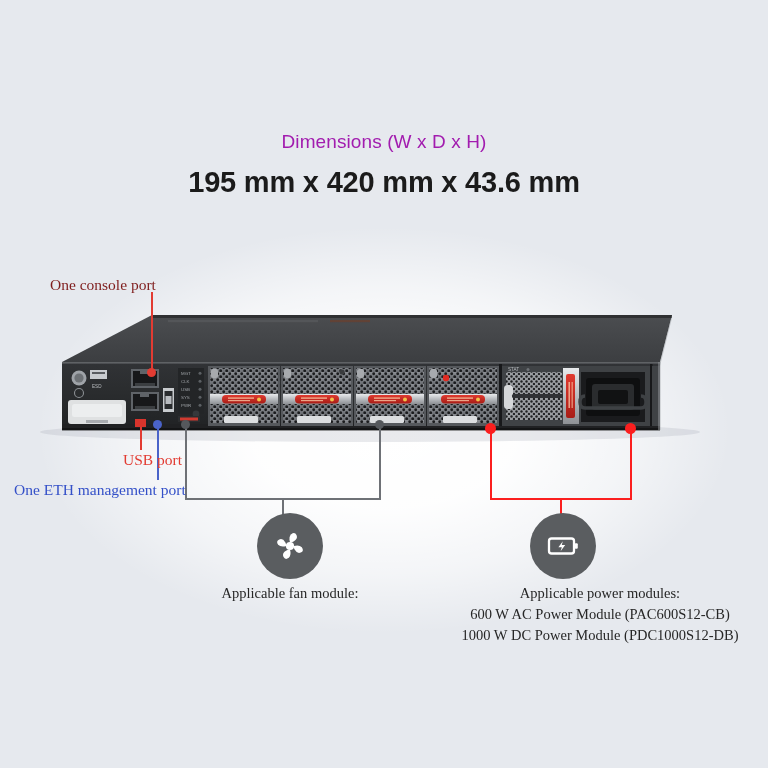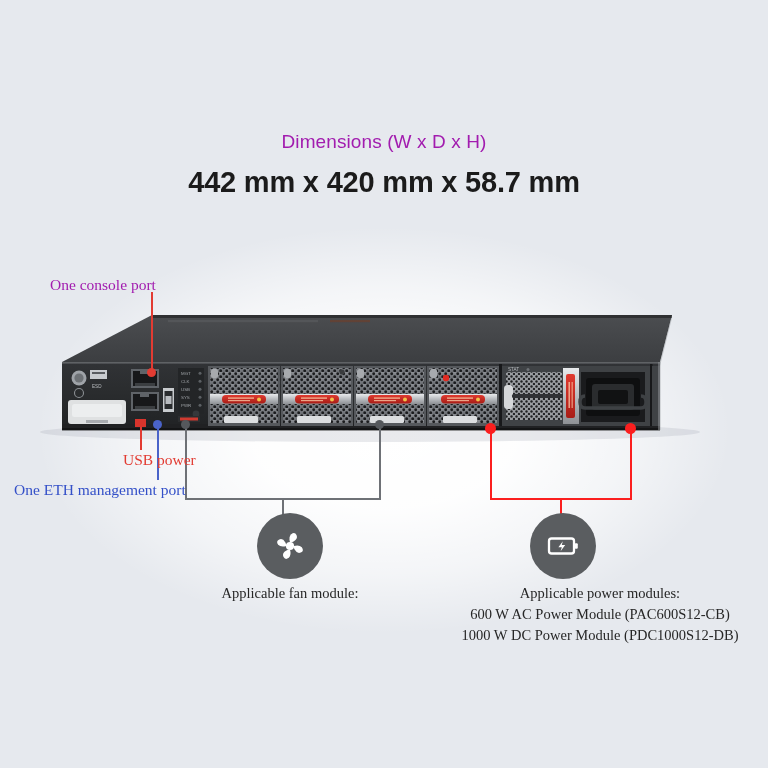--- a/index.html
+++ b/index.html
@@ -27,21 +27,21 @@
     font-size:19px; color:#a21caf; letter-spacing:0.1px;
   }
   #dim-value {
     position:absolute; left:0; top:166px; width:768px;
     text-align:center;
     font-family:"Liberation Sans", sans-serif;
     font-size:29px; font-weight:700; color:#1b1b1b; letter-spacing:-0.2px;
   }
   
   .callout { position:absolute; white-space:nowrap; font-size:15.5px; }
-  #label-console { left:50px;  top:276px; color:#a21caf; }
+  #label-console { left:50px;  top:276px; color:#7f1d1d; }
   #label-usb     { left:123px; top:451px; color:#e23b32; }
   #label-eth     { left:14px;  top:481px; color:#3450c8; }
   
   .leader { position:absolute; }
   .dot { position:absolute; border-radius:50%; }
   .sqdot { position:absolute; }
 
   #lead-console { left:151px; top:292px; width:2px; height:80px; background:#e23b32; }
   #lead-console-head { left:147px; top:368px; width:9px; height:9px; background:#e23b32; border-radius:50%; }
 
@@ -86,21 +86,21 @@
 
   
   #device { position:absolute; left:0; top:0; width:768px; height:768px; }
 </style>
 </head>
 <body>
 
 <div id="bg-glow"></div>
 
 <div id="dim-title">Dimensions (W x D x H)</div>
-<div id="dim-value">442 mm x 420 mm x 58.7 mm</div>
+<div id="dim-value">195 mm x 420 mm x 43.6 mm</div>
 
 <svg id="device" viewBox="0 0 768 768">
   <defs>
     <linearGradient id="gTop" x1="0" y1="0" x2="0" y2="1">
       <stop offset="0%" stop-color="#4b4d50"></stop>
       <stop offset="100%" stop-color="#3c3e41"></stop>
     </linearGradient>
     <linearGradient id="gFront" x1="0" y1="0" x2="0" y2="1">
       <stop offset="0%" stop-color="#313336"></stop>
       <stop offset="45%" stop-color="#2a2c2e"></stop>
@@ -303,21 +303,21 @@
 <div class="bracket" id="pwr-bracket">
   <div class="vbar vbar-l"></div>
   <div class="vbar vbar-r"></div>
   <div class="hbar"></div>
   <div class="stem"></div>
   <div class="dot dot-l"></div>
   <div class="dot dot-r"></div>
 </div>
 
 <div class="callout" id="label-console">One console port</div>
-<div class="callout" id="label-usb">USB power</div>
+<div class="callout" id="label-usb">USB port</div>
 <div class="callout" id="label-eth">One ETH management port</div>
 
 <div class="badge" id="badge-fan">
   <svg width="40" height="40" viewBox="0 0 40 40">
     <circle cx="20" cy="20" r="4.1" fill="#ffffff"></circle>
     <path d="M20 16.4 q-1.6-5.6 1.2-8.2 q3.6-2.6 5.4 1 q1.6 3.6 -3.0 6.2 q-2 1.1 -3.6 1.0 z" fill="#ffffff"></path>
     <path d="M23.6 20 q5.6-1.6 8.2 1.2 q2.6 3.6 -1 5.4 q-3.6 1.6 -6.2-3.0 q-1.1-2 -1.0-3.6 z" fill="#ffffff"></path>
     <path d="M20 23.6 q1.6 5.6 -1.2 8.2 q-3.6 2.6 -5.4-1 q-1.6-3.6 3.0-6.2 q2-1.1 3.6-1.0 z" fill="#ffffff"></path>
     <path d="M16.4 20 q-5.6 1.6 -8.2-1.2 q-2.6-3.6 1-5.4 q3.6-1.6 6.2 3.0 q1.1 2 1.0 3.6 z" fill="#ffffff"></path>
   </svg>

